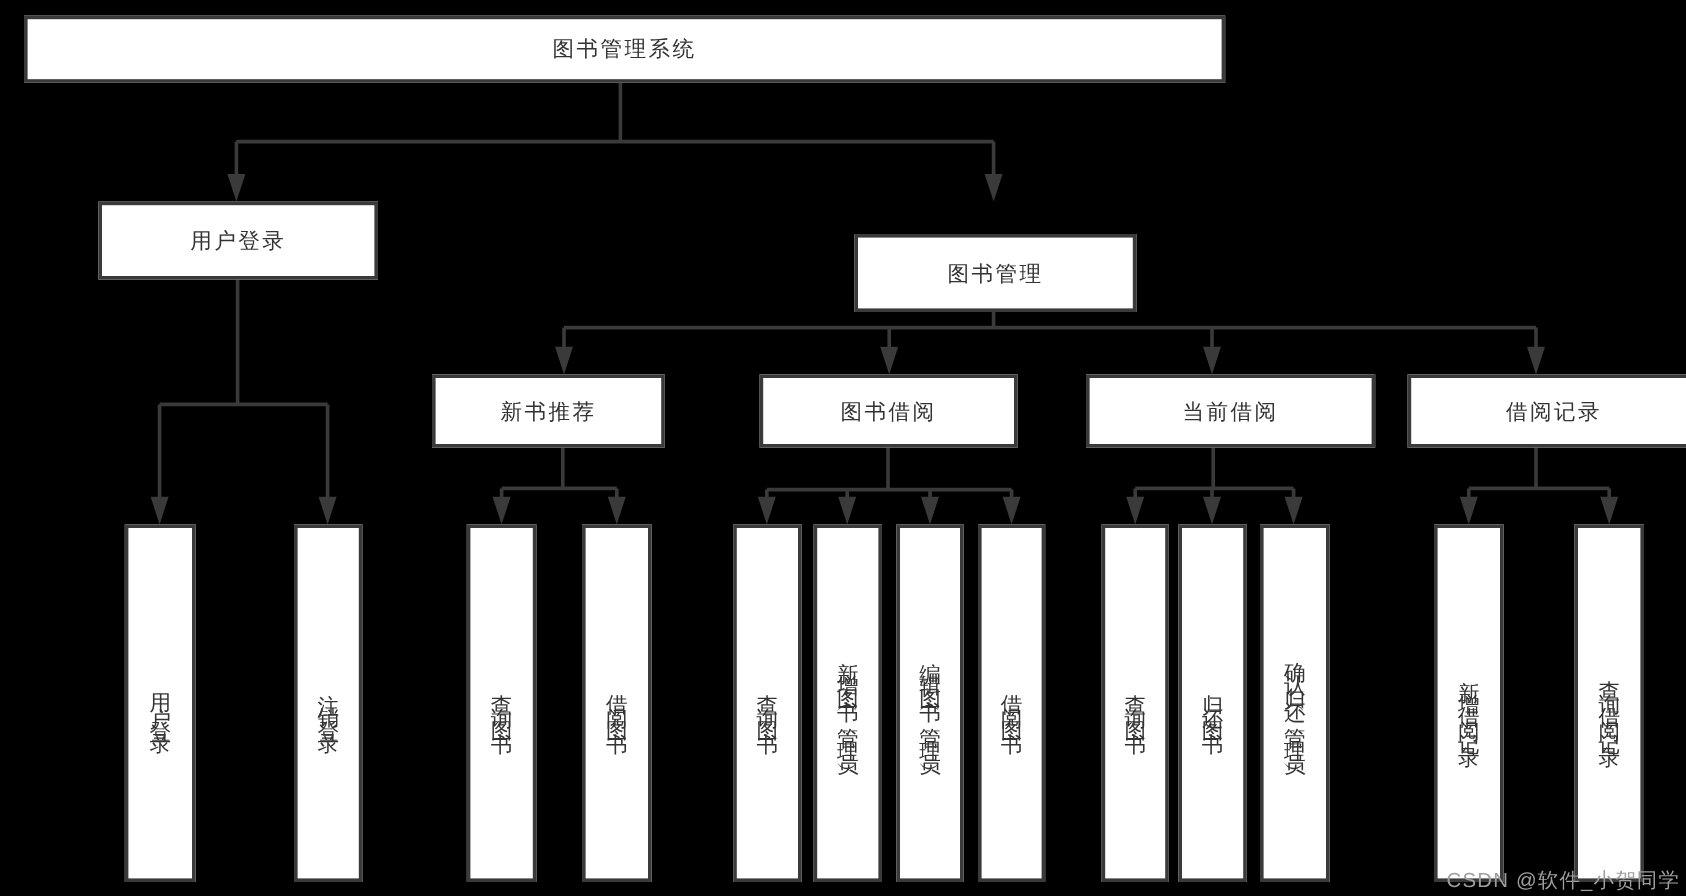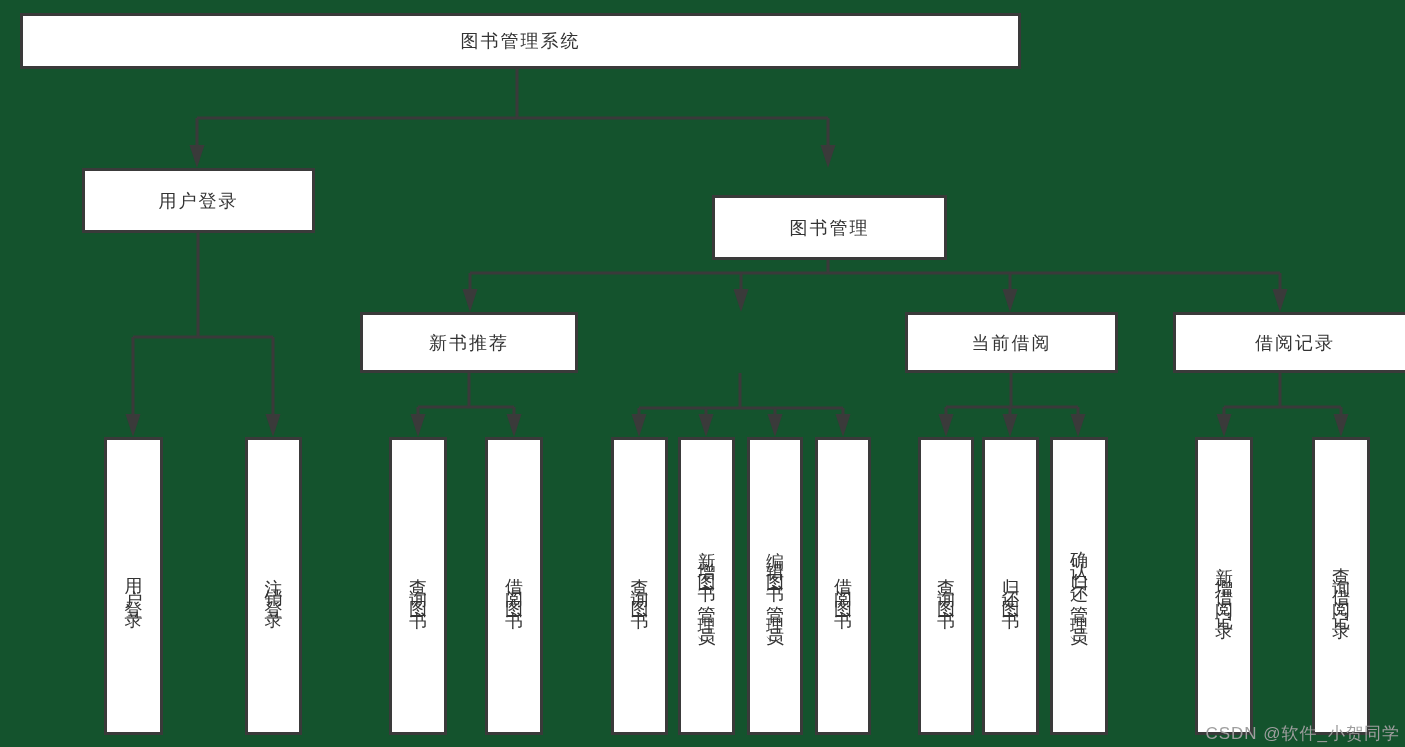--- a/index.html
+++ b/index.html
@@ -1,19 +1,19 @@
 <!DOCTYPE html>
 <html><head>
 <meta charset="utf-8">
 <style>
   html,body{margin:0;padding:0;background:#ffffff;}
   .canvas{
     position:relative;
     width:1405px;height:747px;
-    background:#14532d;
+    background:#000000;
     font-family:"Liberation Sans","DejaVu Sans",sans-serif;
     color:#333333;
     overflow:hidden;
   }
   .wires{position:absolute;left:0;top:0;z-index:0;}
   .node{
     position:absolute;
     box-sizing:border-box;
     background:#ffffff;
     border:3px solid #3a3a3a;
@@ -91,24 +91,27 @@
     <span>图书管理系统</span>
   </div>
 
   <div class="node" style="left:82px;top:168px;width:233px;height:65px;">
     <span>用户登录</span>
   </div>
   <div class="node" style="left:712px;top:168px;width:235px;height:65px;margin-top:27px;">
     <span>图书管理</span>
   </div>
 
-  <div class="node" style="left:360px;top:312px;width:218px;height:61px;">
+  <div class="node" style="left:360px;top:312px;width:194px;height:61px;">
     <span>新书推荐</span>
   </div>
-  <div class="node" style="left:905px;top:312px;width:213px;height:61px;">
+  <div class="node" style="left:633px;top:312px;width:215px;height:61px;">
+    <span>图书借阅</span>
+  </div>
+  <div class="node" style="left:905px;top:312px;width:241px;height:61px;">
     <span>当前借阅</span>
   </div>
   <div class="node" style="left:1173px;top:312px;width:244px;height:61px;">
     <span>借阅记录</span>
   </div>
 
   <div class="node leaf" style="left:104px;top:437px;width:59px;height:298px;">
     <span class="vtext">用户登录</span>
   </div>
   <div class="node leaf" style="left:245px;top:437px;width:57px;height:298px;">

